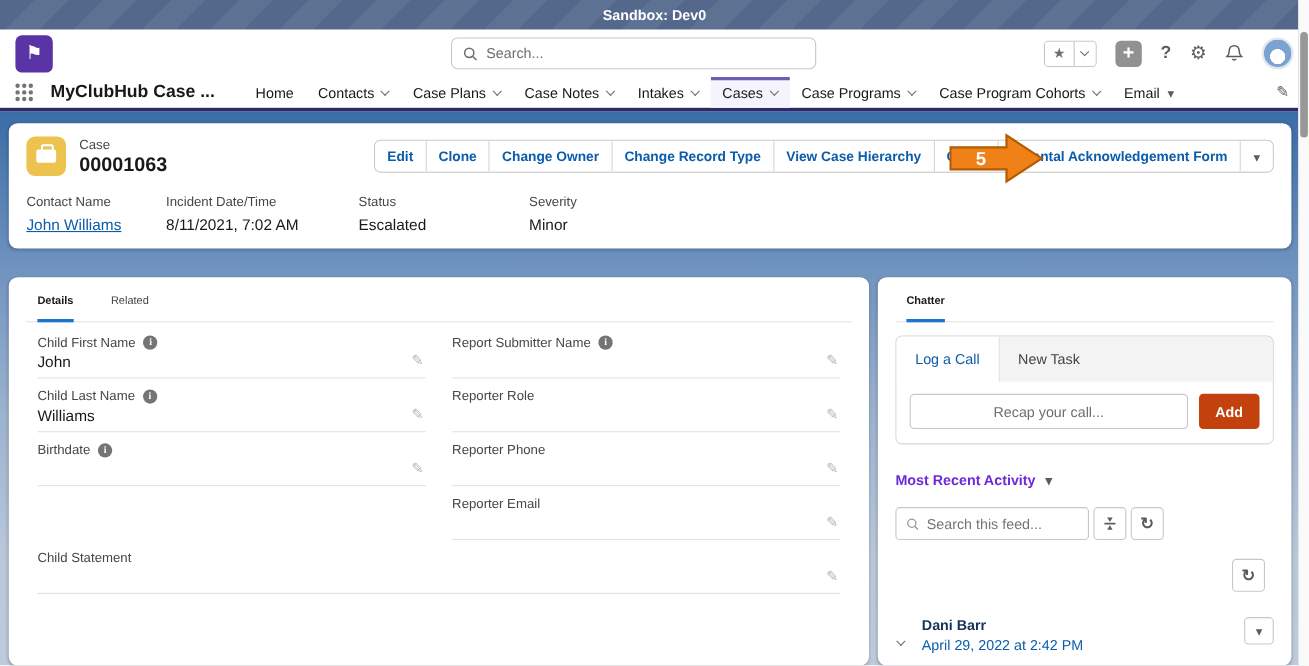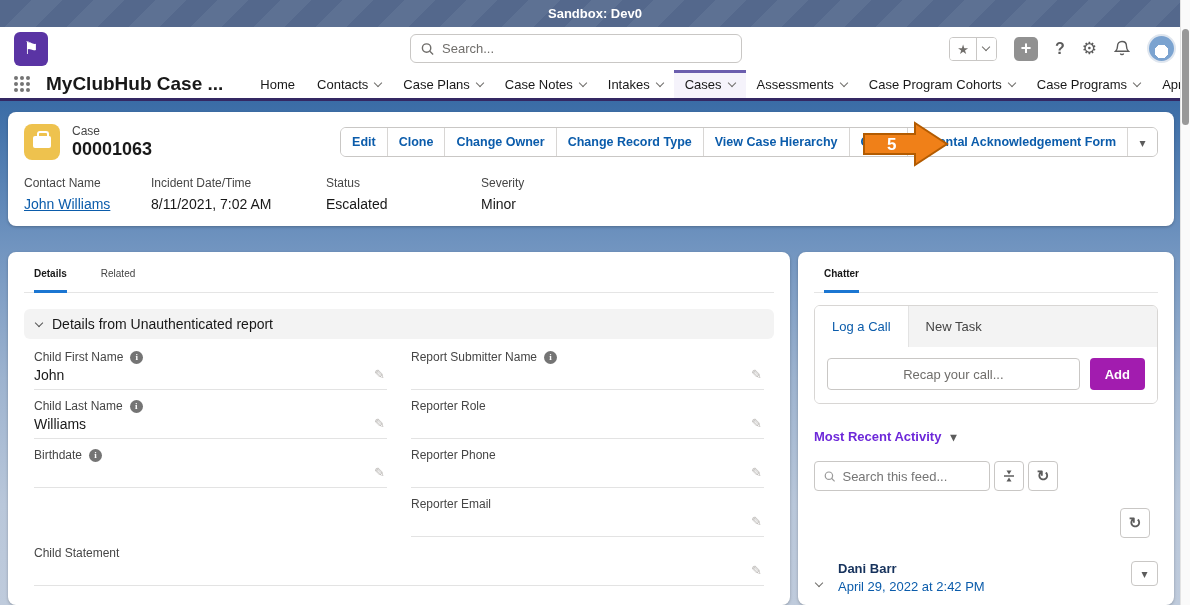--- a/index.html
+++ b/index.html
@@ -29,21 +29,21 @@
   .i-gear::before { content:"⚙"; font-size:17px; color:#5c5c5c; }
   .astro { border-radius:50%; border:2px solid #dfe6ef;
     background:radial-gradient(circle at 50% 62%, #ffffff 0 34%, #7ba3d0 35% 100%); }
   .astro.big { width:29px; height:29px; }
   .astro.small { width:20px; height:20px; border-width:1px; }
 
   
   .nav { height:31px; background:#fff; border-bottom:3px solid #342863; display:flex; align-items:stretch; padding-left:14px; }
   .waffle { width:16px; height:16px; align-self:center; display:grid; grid-template-columns:repeat(3,4px); grid-template-rows:repeat(3,4px); gap:2px; }
   .waffle span { width:4px; height:4px; border-radius:50%; background:#747474; }
-  .app-name { font-size:19px; font-weight:700; color:#181818; align-self:center; margin:0 26px 0 16px; white-space:nowrap; }
+  .app-name { font-size:16px; font-weight:700; color:#181818; align-self:center; margin:0 26px 0 16px; white-space:nowrap; }
   .nav-item { display:flex; align-items:center; gap:7px; padding:0 11px; font-size:13px; color:#181818; white-space:nowrap; cursor:pointer; }
   .nav-item.active { background:#f5f3fb; box-shadow:inset 0 3px 0 #6b5eae; }
   .chev { width:6px; height:6px; border-right:1.5px solid #706e6b; border-bottom:1.5px solid #706e6b; transform:rotate(45deg); margin-top:-3px; }
   .i-caret::before { content:"▾"; color:#5c5c5c; font-size:12px; }
   .nav-pencil { margin-left:auto; margin-right:18px; align-self:center; }
   .i-pencil::before { content:"✎"; font-size:14px; color:#5c5c5c; }
 
   
   .page { position:relative; height:504px; padding:11px 16px 12px 8px;
     background:linear-gradient(180deg,#3a6ca6 0%,#6f93bf 28%,#9db3cf 55%,#b9c7da 80%,#bfcbdc 100%); }
@@ -100,21 +100,21 @@
   .pencil .i-pencil::before { color:#b7b4b1; font-size:13px; }
 
   
   .publisher { margin-top:12px; border:1px solid #d8d6d4; border-radius:6px; overflow:hidden; }
   .pub-tabs { display:flex; background:#f3f3f3; }
   .pub-tab { padding:13px 17px; font-size:13px; color:#444; cursor:pointer; }
   .pub-tab.active { background:#fff; color:#0b5cab; border-right:1px solid #e3e3e3; }
   .pub-body { background:#fff; padding:11px 12px 13px; display:flex; gap:10px; }
   .recap-input { flex:1; height:32px; border:1px solid #c9c7c5; border-radius:4px; font-size:13px; color:#706e6b; text-align:center; outline:none; font-family:"Liberation Sans",sans-serif; }
   .recap-input::placeholder { color:#706e6b; text-align:center; }
-  .add-btn { background:#a21caf; color:#fff; border:none; border-radius:4px; padding:0 15px; height:32px; font-size:13px; font-weight:600; cursor:pointer; font-family:"Liberation Sans",sans-serif; }
+  .add-btn { background:#c2410c; color:#fff; border:none; border-radius:4px; padding:0 15px; height:32px; font-size:13px; font-weight:600; cursor:pointer; font-family:"Liberation Sans",sans-serif; }
 
   .activity-row { margin-top:24px; display:flex; align-items:center; gap:9px; font-size:13px; font-weight:700; color:#6d28d9; cursor:pointer; }
   .feed-controls { margin-top:17px; display:flex; gap:4px; align-items:center; }
   .feed-search { width:176px; height:30px; border:1px solid #c9c7c5; border-radius:4px; display:flex; align-items:center; gap:7px; padding:0 9px; }
   .feed-search input { border:none; outline:none; width:100%; font-size:13px; color:#706e6b; font-family:"Liberation Sans",sans-serif; }
   .icon-btn { width:30px; height:30px; border:1px solid #c9c7c5; border-radius:4px; background:#fff; display:flex; align-items:center; justify-content:center; cursor:pointer; }
   .i-refresh::before { content:"↻"; font-size:15px; color:#5c5c5c; font-weight:700; }
   .refresh-row { margin-top:17px; display:flex; justify-content:flex-end; padding-right:8px; }
 
   .feed-item { margin-top:23px; position:relative; padding-left:24px; }
@@ -199,33 +199,29 @@
     </div>
   <div class="nav-item">
       <span>Intakes</span>
       <span class="chev"></span>
     </div>
   <div class="nav-item active">
       <span>Cases</span>
       <span class="chev"></span>
     </div>
   <div class="nav-item">
-      <span>Assessments</span>
+      <span>Case Programs</span>
       <span class="chev"></span>
     </div>
   <div class="nav-item">
       <span>Case Program Cohorts</span>
       <span class="chev"></span>
     </div>
   <div class="nav-item">
-      <span>Case Programs</span>
-      <span class="chev"></span>
-    </div>
-  <div class="nav-item">
-      <span>April</span>
+      <span>Email</span>
       <span class="i-caret"></span>
     </div>
   <div class="nav-pencil"><span class="i-pencil"></span></div>
 </div>
 
 <div class="page">
 
   <div class="hl-card">
     <div class="hl-top">
       <div class="case-icon">
@@ -277,24 +273,20 @@
   </div>
 
   <div class="main">
 
     <div class="card left">
       <div class="tabs">
         <div class="tab active">Details</div>
         <div class="tab">Related</div>
       </div>
 
-      <div class="section-bar">
-        <span class="chev"></span>
-        <span>Details from Unauthenticated report</span>
-      </div>
 
       <div class="fields-grid">
         <div class="field">
           <div class="f-label">
               <span>Child First Name</span>
               <span class="info-ic">i</span>
             </div>
           <div class="f-value">John</div>
           <span class="pencil"><span class="i-pencil"></span></span>
         </div>

